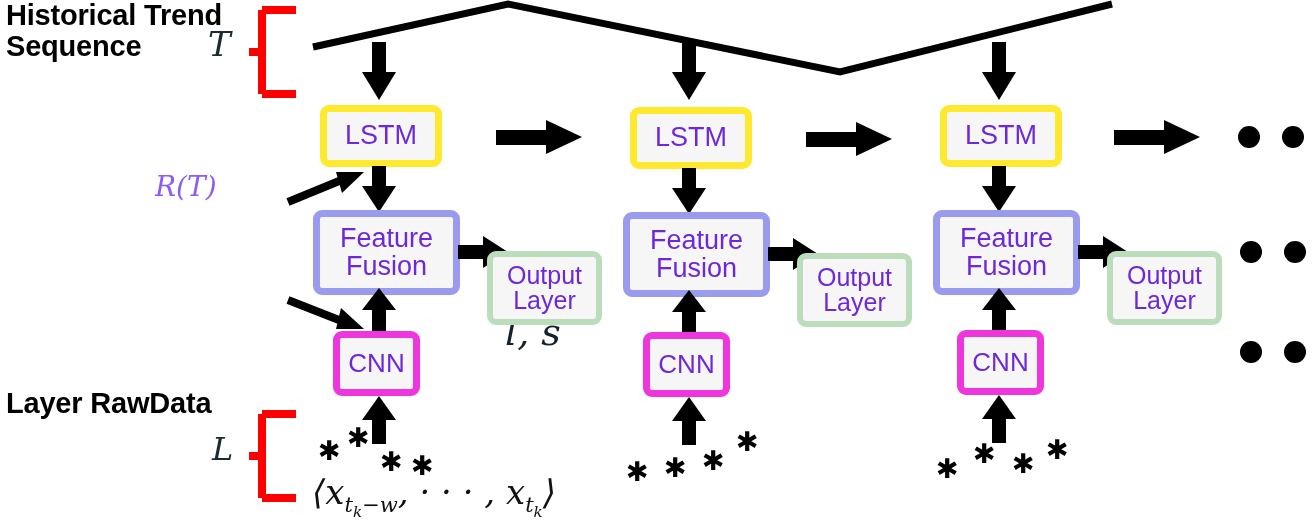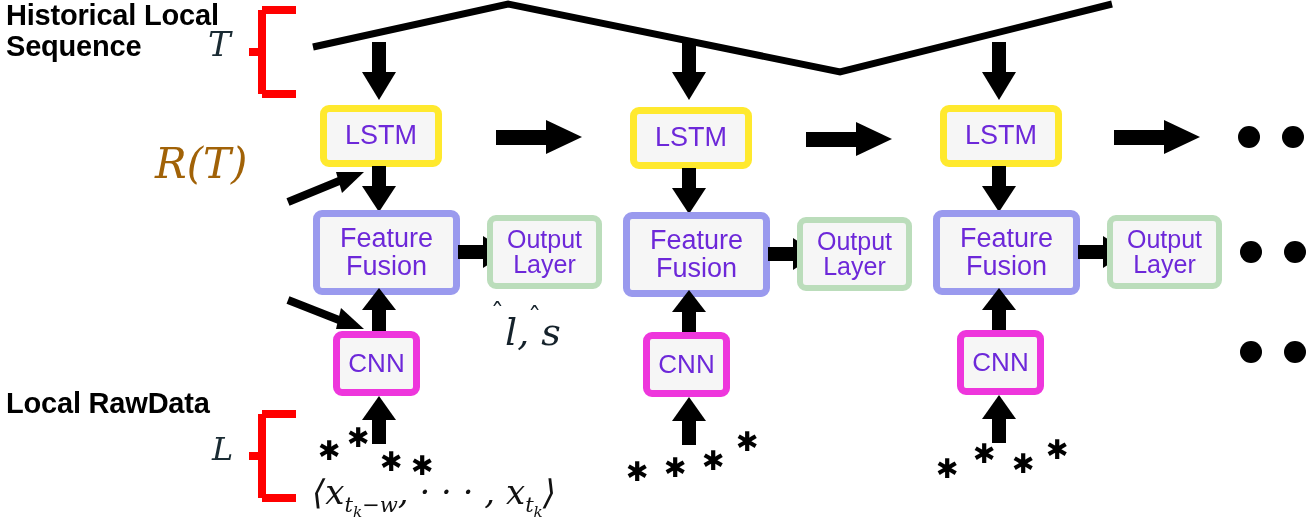--- a/index.html
+++ b/index.html
@@ -42,21 +42,21 @@
     justify-content:center;
     text-align:center;
     font-family:"Liberation Sans", sans-serif;
     font-weight:normal;
     color:#6d28d9;
     line-height:1.02;
     white-space:pre-line;
   }
   .box-lstm{border-width:7px;}
   .box-ff{border-width:7px;}
-  .box-out{border-width:6px;}
+  .box-out{border-width:6px;margin-top:36px;}
   .box-cnn{border-width:7px;}
   
   .arrow-svg{overflow:visible;}
   
   .dotrow{display:flex;align-items:center;}
   .dot{background:#000;border-radius:50%;}
   
   .ast{
     font-family:"DejaVu Sans", sans-serif;
     color:#000;
@@ -66,43 +66,43 @@
 </style>
 </head>
 <body>
 
 <div id="canvas">
 
   <svg class="abs arrow-svg" style="left:0;top:0;width:1314px;height:100px;">
     <polyline id="trendline" fill="none" stroke="#000000" stroke-width="7" stroke-linejoin="miter" stroke-linecap="butt" points="313,47 508,4 840,72 1112,4"></polyline>
   </svg>
 
-  <div class="abs caption" style="left:6px;top:0px;font-size:29px;width:250px;">Historical Local
+  <div class="abs caption" style="left:6px;top:0px;font-size:29px;width:250px;">Historical Trend
 Sequence</div>
 
   <div class="abs cal" style="left:208px;top:24px;font-size:34px;color:#1a2b33;">
     <span style="font-style:italic;">T</span>
   </div>
 
   <svg class="abs arrow-svg" style="left:248px;top:6px;width:60px;height:96px;">
     <path d="M14,4 L48,4 M14,4 L14,88 M14,88 L48,88 M1,46 L14,46" stroke="#FF0000" stroke-width="8" fill="none" stroke-linecap="butt"></path>
   </svg>
 
-  <div class="abs caption" style="left:6px;top:388px;font-size:29px;width:260px;">Local RawData</div>
+  <div class="abs caption" style="left:6px;top:388px;font-size:29px;width:260px;">Layer RawData</div>
 
   <div class="abs cal" style="left:212px;top:430px;font-size:32px;color:#1a2b33;">
     <span style="font-style:italic;">L</span>
   </div>
 
   <svg class="abs arrow-svg" style="left:248px;top:410px;width:60px;height:96px;">
     <path d="M14,4 L48,4 M14,4 L14,88 M14,88 L48,88 M1,46 L14,46" stroke="#FF0000" stroke-width="8" fill="none" stroke-linecap="butt"></path>
   </svg>
 
 
-  <div class="abs math" style="left:155px;top:139px;font-size:42px;color:#a16207;">
+  <div class="abs math" style="left:155px;top:170px;font-size:28px;color:#8b5cf6;">
     <span>R</span><span>(</span><span class="cal">T</span><span>)</span>
   </div>
 
 
   <div class="abs math" style="left:505px;top:310px;font-size:38px;color:#15222b;">
     <span style="position:relative;"><span>l</span><span style="position:absolute;left:-1px;top:-13px;font-style:normal;font-size:0.7em;">̂</span></span><span>,</span>&nbsp;<span style="position:relative;"><span>s</span><span style="position:absolute;left:0px;top:-9px;font-style:normal;font-size:0.7em;">̂</span></span>
   </div>
 
   <div class="abs math" style="left:312px;top:472px;font-size:34px;">
     <span>⟨</span><span>x</span><sub style="font-size:0.62em;font-style:italic;"><span>t</span><sub style="font-size:0.72em;">k</sub><span>−w</span></sub><span>, · · · ,</span>&nbsp;<span>x</span><sub style="font-size:0.62em;"><span>t</span><sub style="font-size:0.72em;">k</sub></sub><span>⟩</span>

